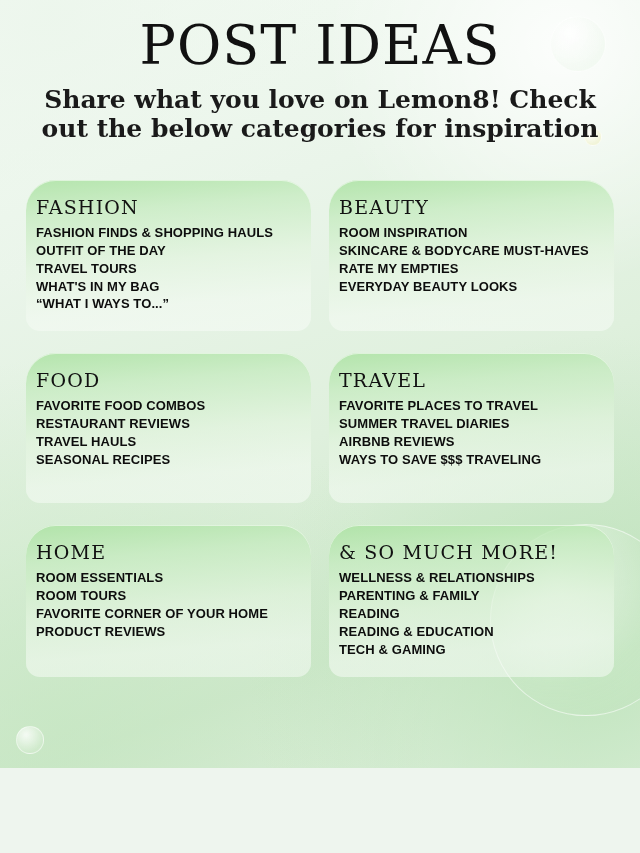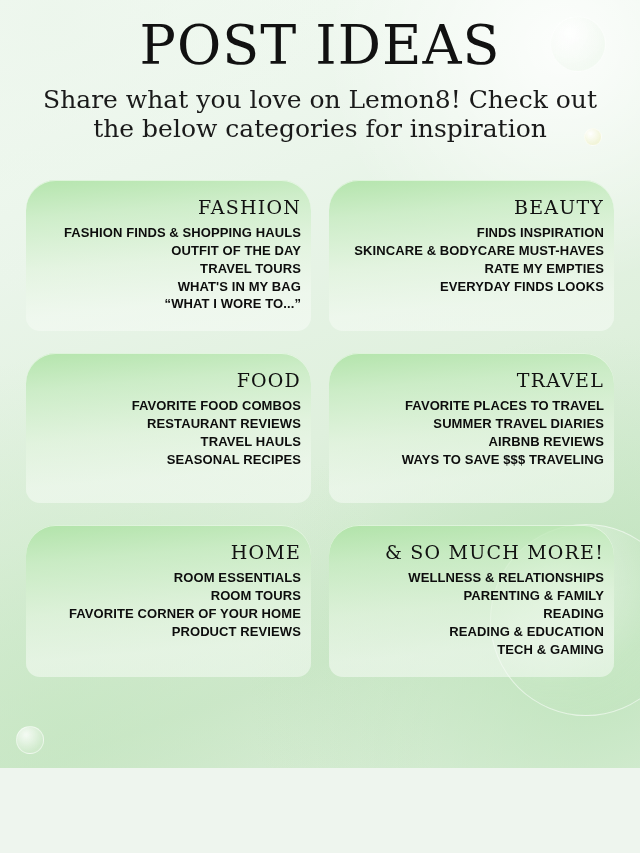--- a/index.html
+++ b/index.html
@@ -69,38 +69,38 @@
     line-height: 1.05;
   }
   .subtitle {
     position: relative;
     text-align: center;
     font-family: "DejaVu Serif", "Liberation Serif", serif;
     font-size: 25px;
     color: #1a1a1a;
     line-height: 1.18;
     margin: 10px 26px 0 26px;
-    font-weight: 400;
+    font-weight: 700;
   }
 
   .grid {
     position: relative;
     display: grid;
     grid-template-columns: 1fr 1fr;
     gap: 22px 18px;
     padding: 36px 26px 0 26px;
     box-sizing: border-box;
   }
   .card {
     position: relative;
     border-radius: 30px 30px 14px 14px;
     padding: 16px 10px 18px 10px;
     min-height: 150px;
     box-sizing: border-box;
-    text-align: right;
+    text-align: left;
     background: linear-gradient(175deg, rgba(171,226,162,0.85) 0%, rgba(198,235,192,0.78) 22%, rgba(226,244,222,0.7) 52%, rgba(243,250,242,0.62) 78%, rgba(250,253,250,0.5) 100%);
     box-shadow: 0 1px 0 rgba(255,255,255,0.55) inset;
   }
   .card-title {
     font-family: "DejaVu Serif", "Liberation Serif", serif;
     font-size: 19px;
     letter-spacing: 1.2px;
     color: #111;
     margin: 0 0 6px 0;
     font-weight: 400;
@@ -134,31 +134,31 @@
 
   <div class="grid">
 
     <div class="card">
       <div class="card-title">FASHION</div>
       <ul class="card-list">
         <li>FASHION FINDS &amp; SHOPPING HAULS</li>
         <li>OUTFIT OF THE DAY</li>
         <li>TRAVEL TOURS</li>
         <li>WHAT'S IN MY BAG</li>
-        <li>“WHAT I WORE TO...”</li>
+        <li>“WHAT I WAYS TO...”</li>
       </ul>
     </div>
 
     <div class="card">
       <div class="card-title">BEAUTY</div>
       <ul class="card-list">
-        <li>FINDS INSPIRATION</li>
+        <li>ROOM INSPIRATION</li>
         <li>SKINCARE &amp; BODYCARE MUST-HAVES</li>
         <li>RATE MY EMPTIES</li>
-        <li>EVERYDAY FINDS LOOKS</li>
+        <li>EVERYDAY BEAUTY LOOKS</li>
       </ul>
     </div>
 
     <div class="card">
       <div class="card-title">FOOD</div>
       <ul class="card-list">
         <li>FAVORITE FOOD COMBOS</li>
         <li>RESTAURANT REVIEWS</li>
         <li>TRAVEL HAULS</li>
         <li>SEASONAL RECIPES</li>

